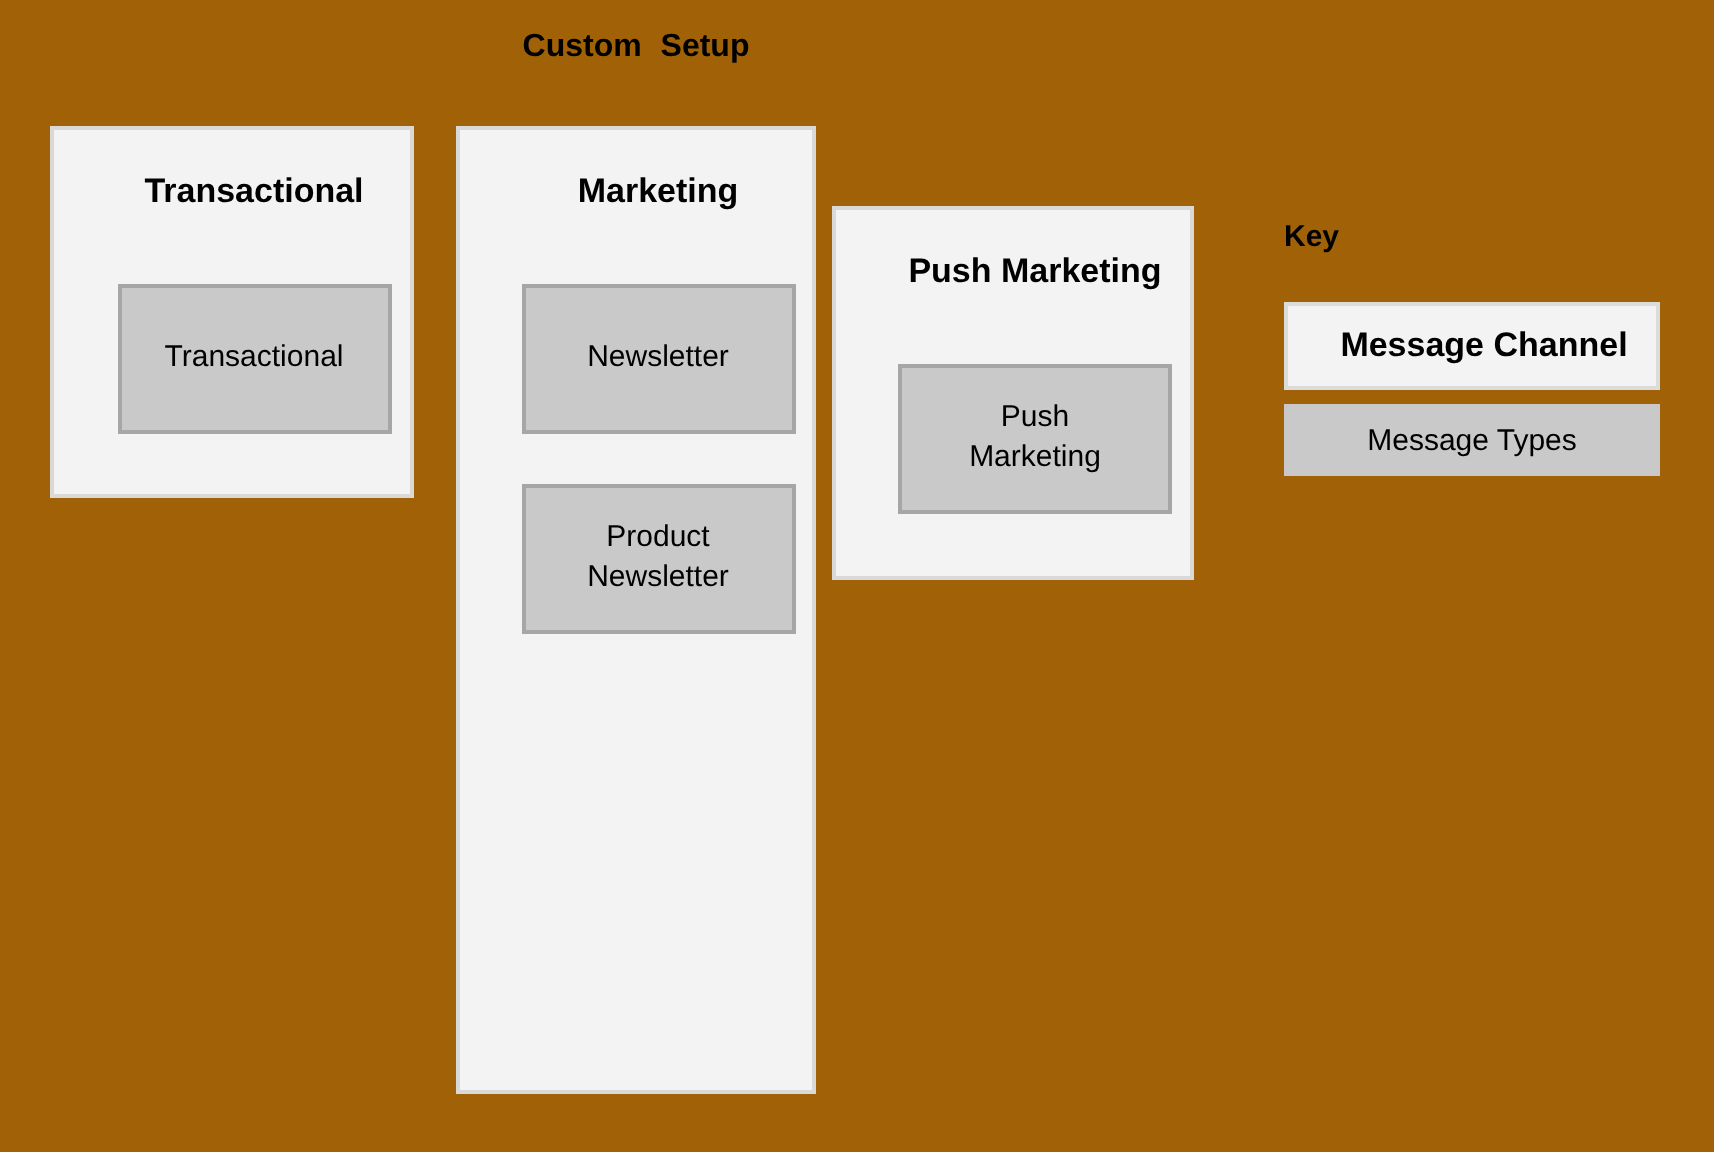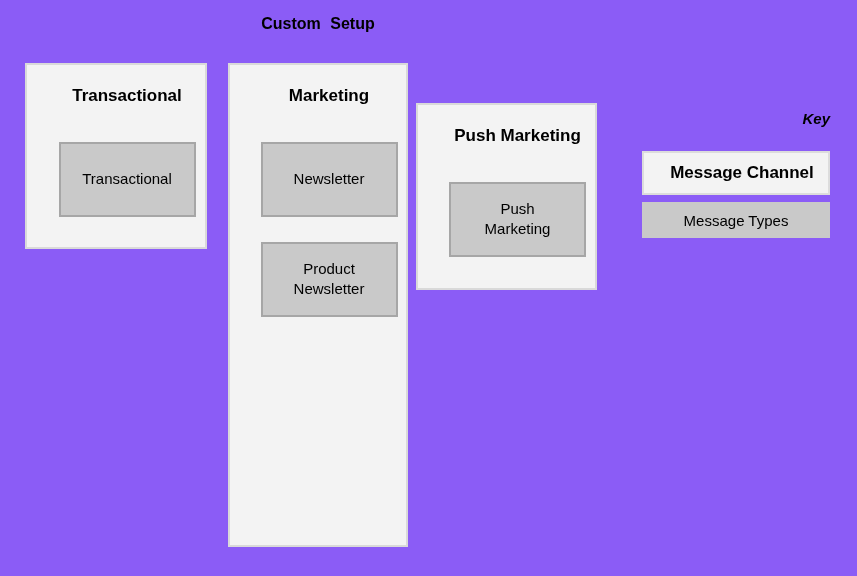--- a/index.html
+++ b/index.html
@@ -6,21 +6,21 @@
     margin: 0;
     padding: 0;
     background: #ffffff;
     font-family: "Liberation Sans", sans-serif;
     color: #000000;
   }
   .canvas {
     position: relative;
     width: 857px;
     height: 576px;
-    background: #8b5cf6;
+    background: #a16207;
     overflow: hidden;
   }
   .diagram-title {
     position: absolute;
     left: 208px;
     top: 15px;
     width: 220px;
     text-align: center;
     font-size: 16px;
     font-weight: bold;
@@ -66,24 +66,23 @@
     text-align: center;
     font-size: 15px;
     line-height: 1.35;
     white-space: pre-line;
   }
   .key-title {
     position: absolute;
     left: 642px;
     top: 110px;
     width: 188px;
-    text-align: right;
+    text-align: left;
     font-size: 15px;
     font-weight: bold;
-    font-style: italic;
   }
   .key-channel-box {
     position: absolute;
     left: 642px;
     top: 151px;
     width: 188px;
     height: 44px;
     box-sizing: border-box;
     background: #f3f3f3;
     border: 2px solid #dcdcdc;

